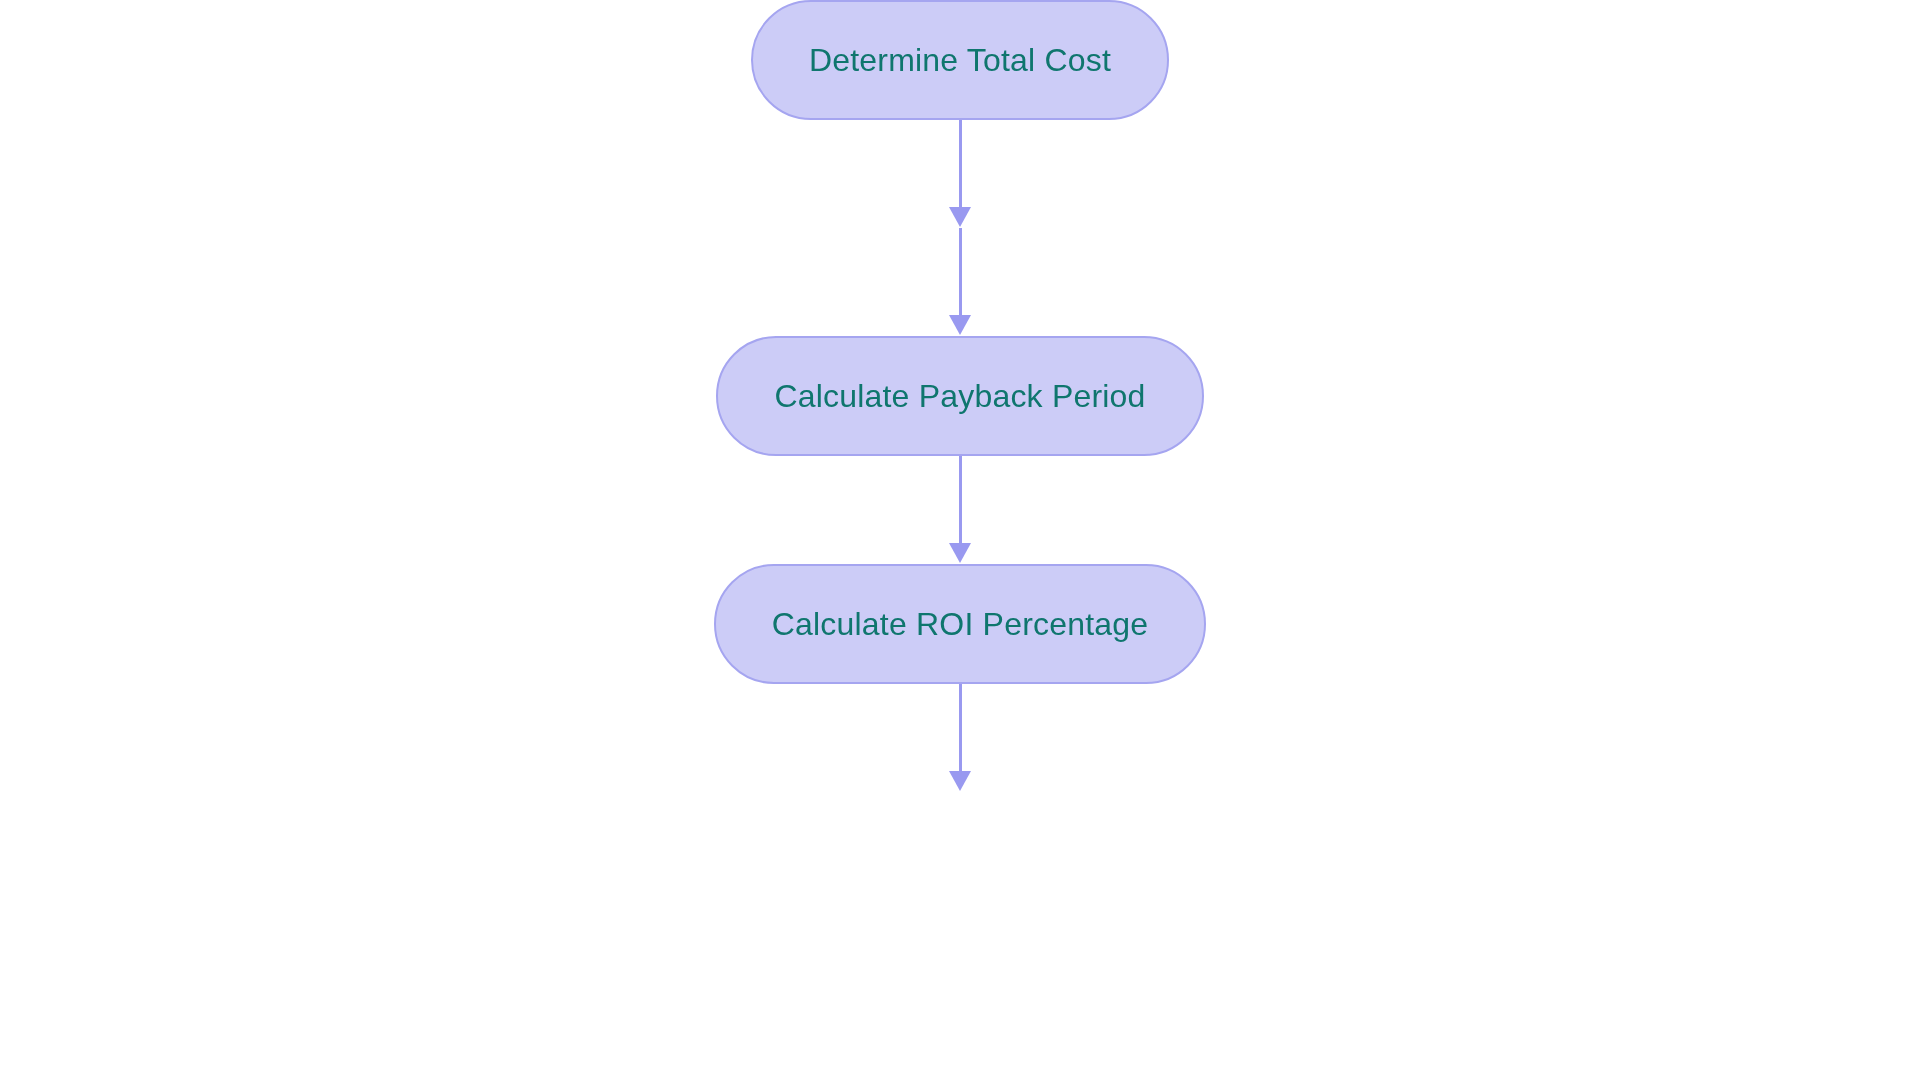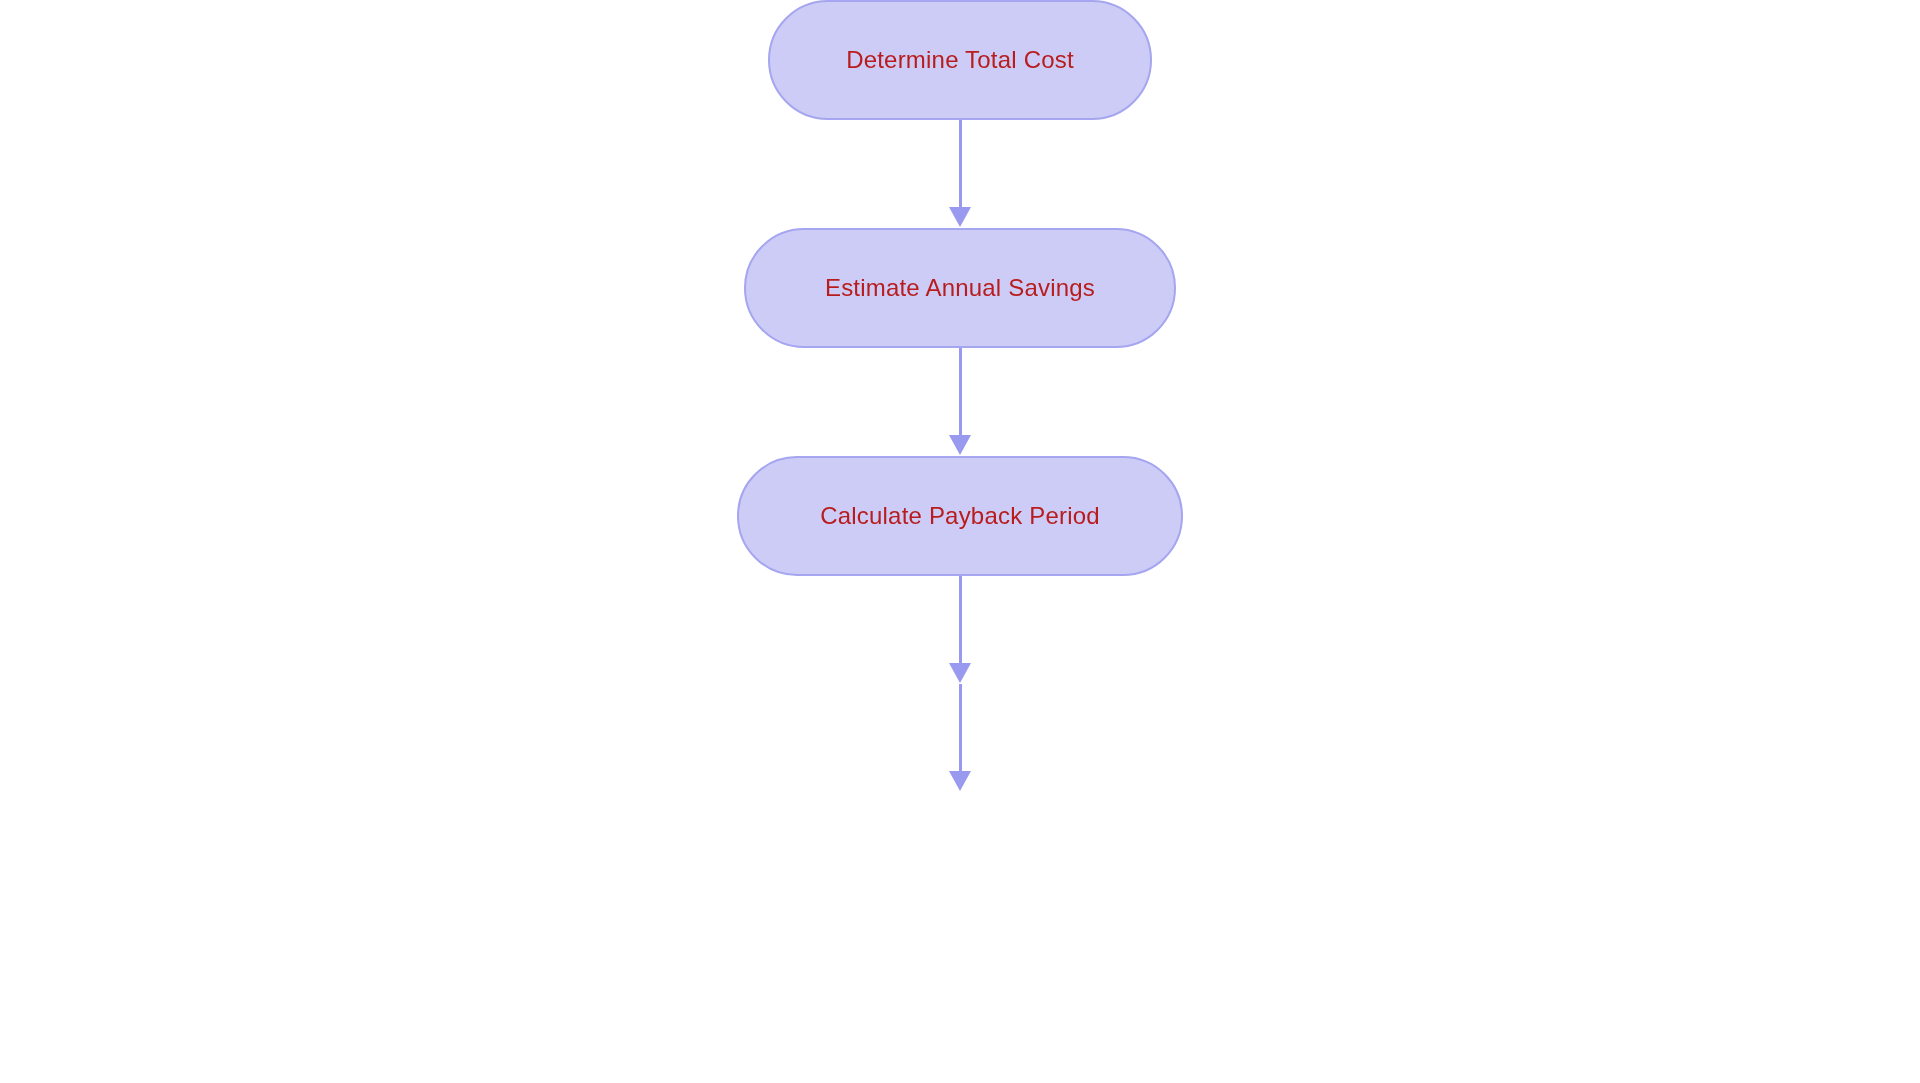--- a/index.html
+++ b/index.html
@@ -36,23 +36,23 @@
     align-items: center;
     justify-content: center;
     background: #ccccf7;
     border: 2px solid #a5a5f0;
     border-radius: 999px;
     height: 120px;
     padding: 0 56px;
     white-space: nowrap;
   }
   .flow-node-label {
-    color: #b91c1c;
+    color: #0f766e;
     font-family: "Liberation Sans", sans-serif;
-    font-size: 24px;
+    font-size: 32px;
     font-weight: 400;
     letter-spacing: 0.2px;
     line-height: 1;
   }
   .flow-connector {
     position: relative;
     width: 28px;
     height: 108px;
     display: flex;
     flex-direction: column;
@@ -86,38 +86,38 @@
 
     <div class="flow-node node-w1">
       <span class="flow-node-label">Determine Total Cost</span>
     </div>
 
     <div class="flow-connector">
       <div class="connector-line"></div>
       <div class="connector-head"></div>
     </div>
 
-    <div class="flow-node node-w2">
-      <span class="flow-node-label">Estimate Annual Savings</span>
-    </div>
 
     <div class="flow-connector">
       <div class="connector-line"></div>
       <div class="connector-head"></div>
     </div>
 
     <div class="flow-node node-w3">
       <span class="flow-node-label">Calculate Payback Period</span>
     </div>
 
     <div class="flow-connector">
       <div class="connector-line"></div>
       <div class="connector-head"></div>
     </div>
 
+    <div class="flow-node node-w4">
+      <span class="flow-node-label">Calculate ROI Percentage</span>
+    </div>
 
     <div class="flow-connector">
       <div class="connector-line"></div>
       <div class="connector-head"></div>
     </div>
 
 
   </div>
 </div>
 

